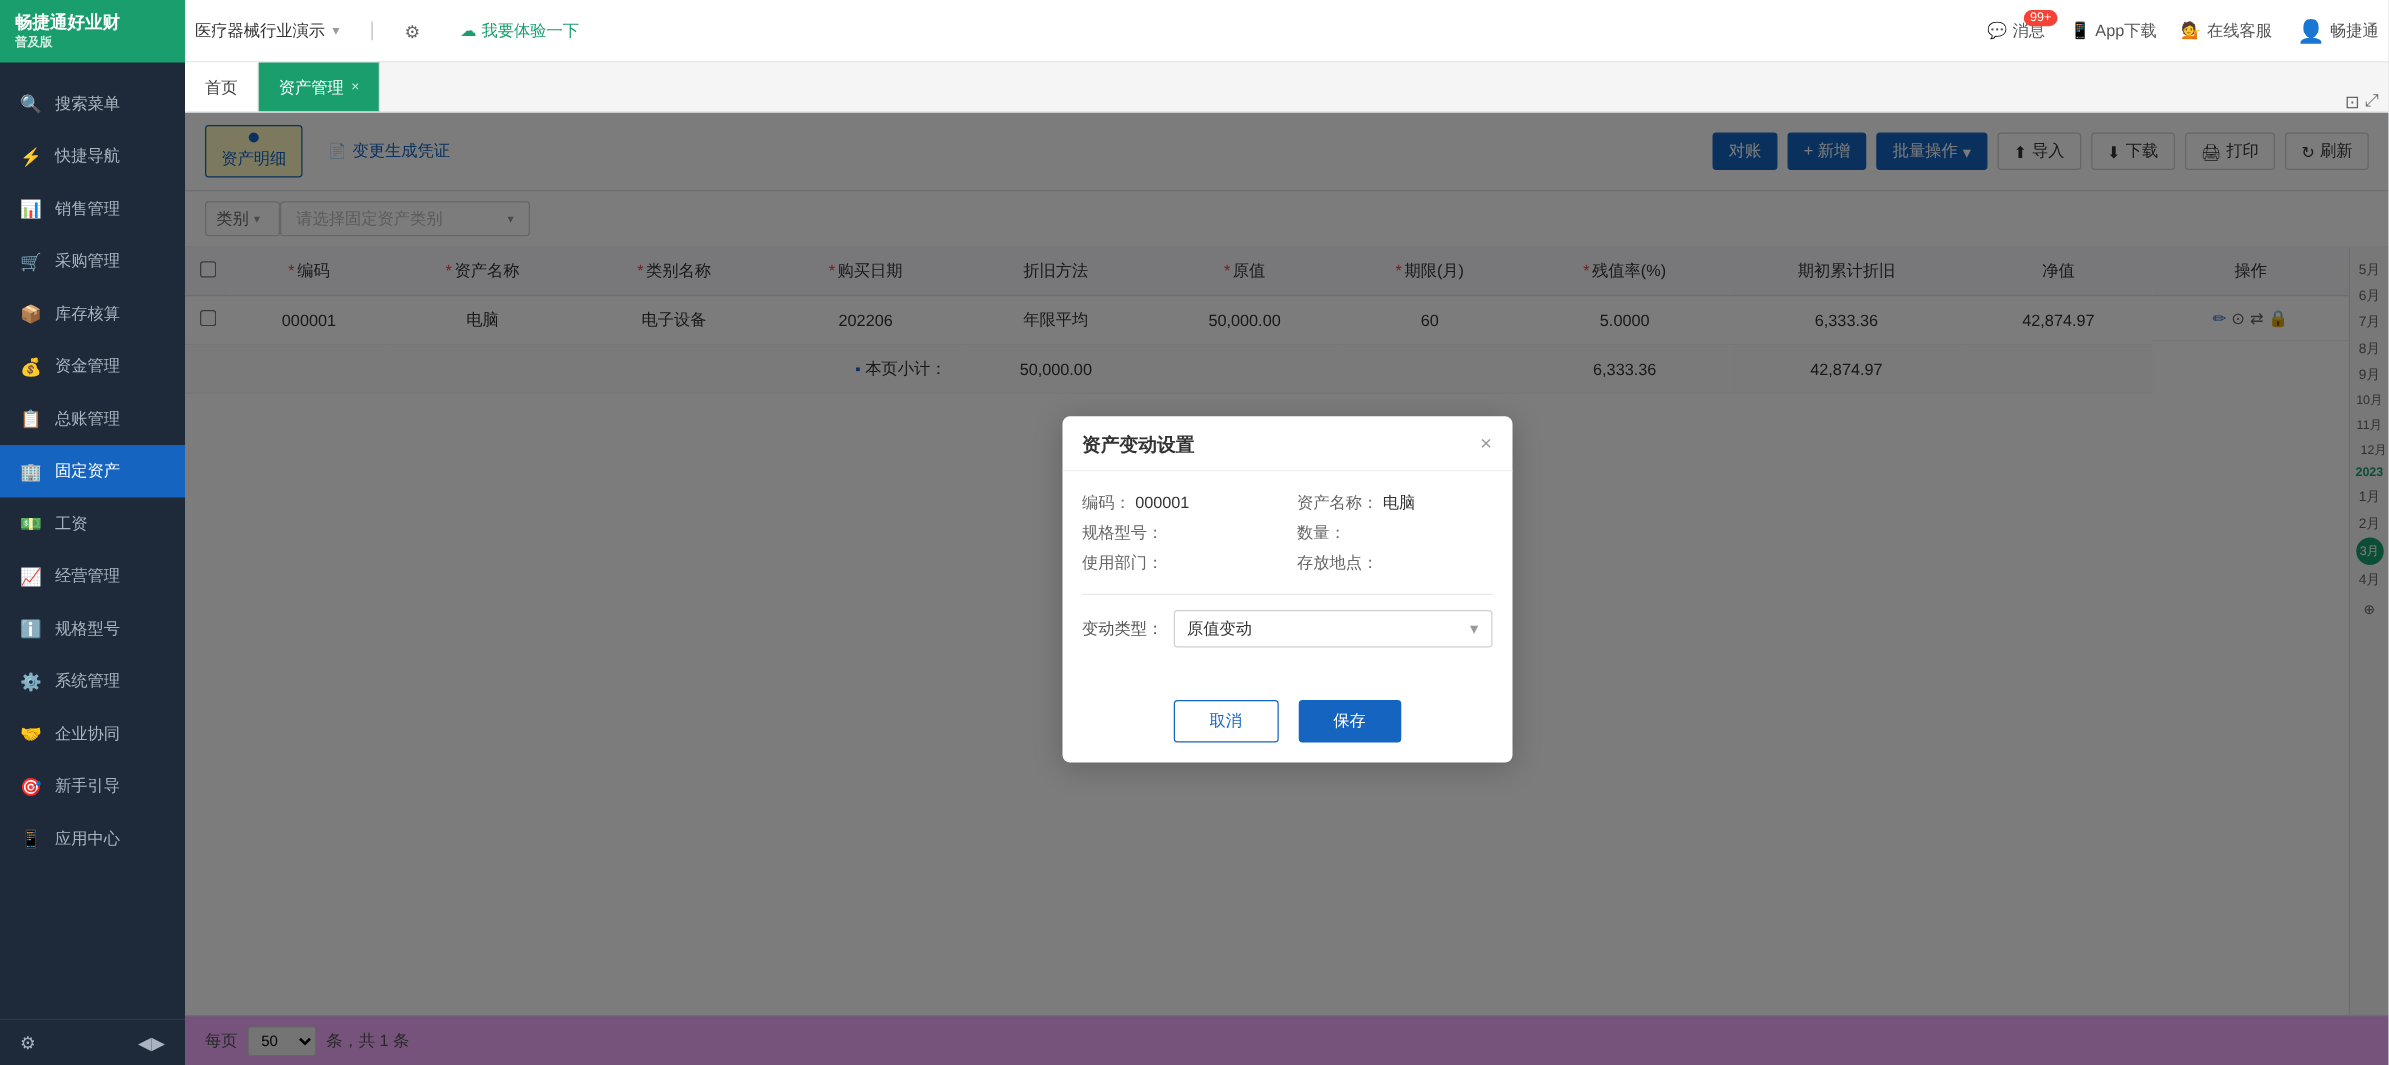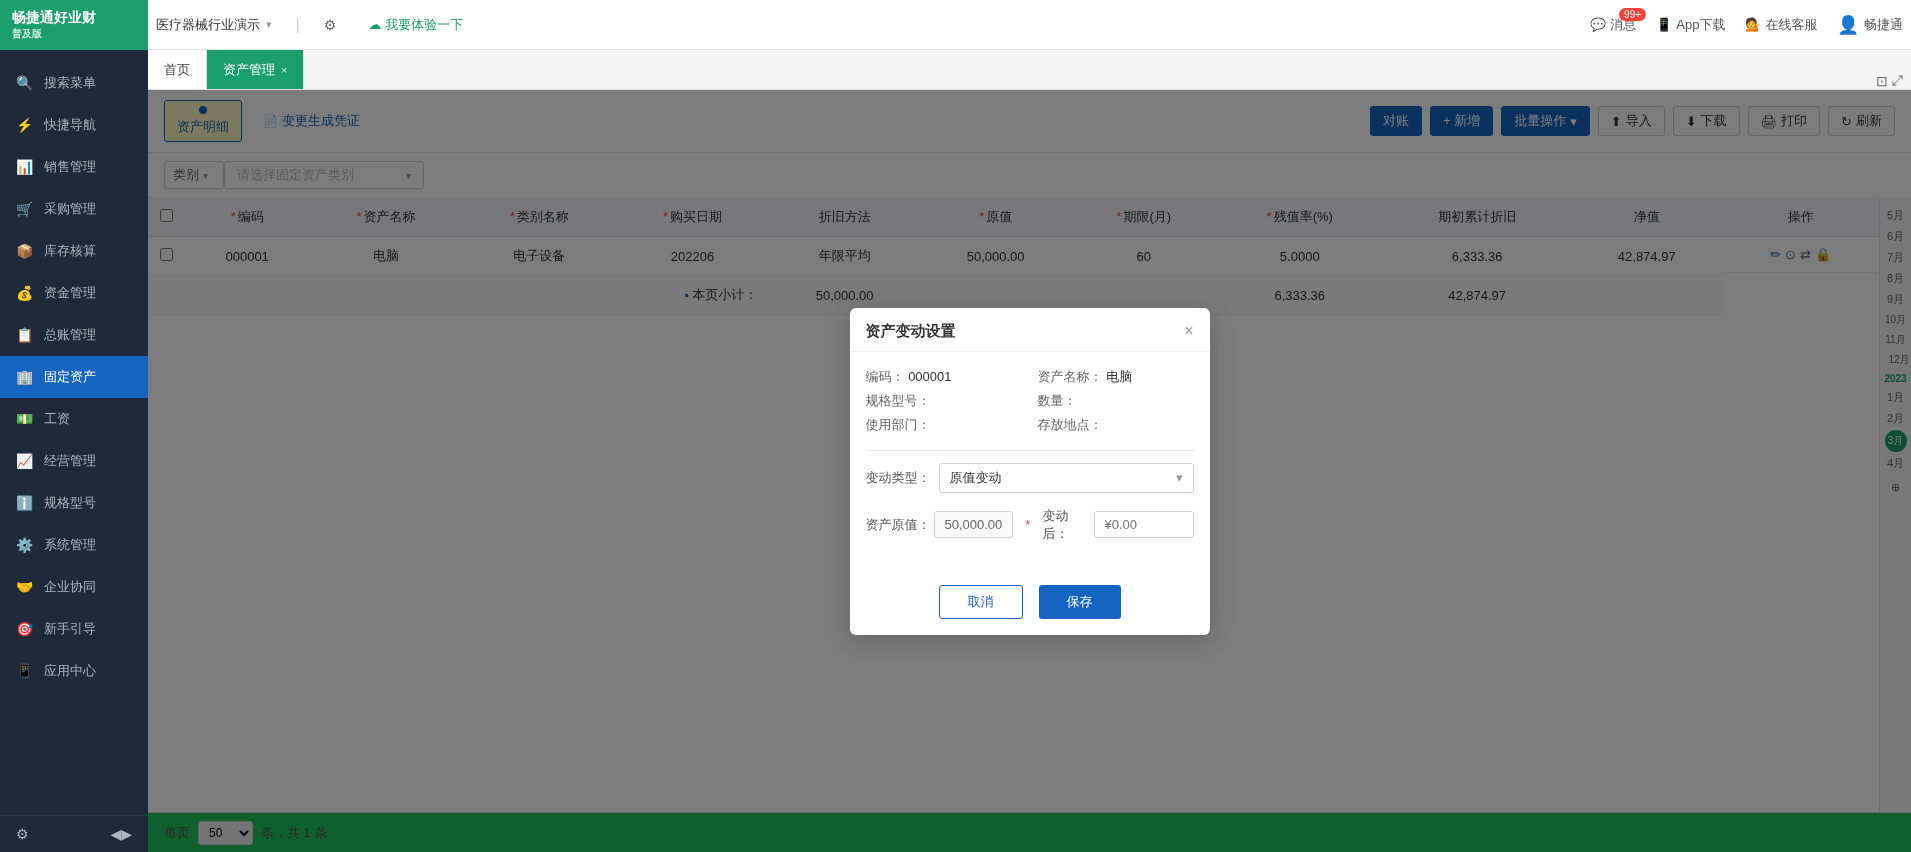--- a/index.html
+++ b/index.html
@@ -282,21 +282,21 @@
       text-align: center;
       padding: 2px 0;
       cursor: pointer;
       border-radius: 2px;
     }
     .cal-item.active { background: #1a9e6e; color: white; border-radius: 50%; width: 22px; height: 22px; display: flex; align-items: center; justify-content: center; font-size: 10px; }
 
     
     .bottom-bar {
       height: 40px;
-      background: #22c55e;
+      background: #f0abfc;
       border-top: 1px solid #e0e0e0;
       display: flex;
       align-items: center;
       padding: 0 16px;
       gap: 8px;
       font-size: 13px;
       color: #555;
       flex-shrink: 0;
     }
     .page-select {
@@ -707,29 +707,20 @@
           <hr class="modal-divider">
 
           <div class="modal-field-row">
             <span class="modal-field-label">变动类型：</span>
             <div class="modal-field-select">
               <span>原值变动</span>
               <span style="margin-left:auto;color:#999;">▾</span>
             </div>
           </div>
 
-          <div class="modal-field-row">
-            <span class="modal-field-label">资产原值：</span>
-            <div class="modal-field-input readonly">
-              <span>50,000.00</span>
-            </div>
-            <span style="font-size:13px;color:#f44336;margin:0 4px;">*</span>
-            <span style="font-size:13px;color:#555;margin-right:4px;">变动后：</span>
-            <input class="modal-field-input" type="text" placeholder="¥0.00" style="max-width: 100px; color: rgb(187, 187, 187);">
-          </div>
         </div>
         <div class="modal-footer">
           <button class="modal-btn-cancel">取消</button>
           <button class="modal-btn-save">保存</button>
         </div>
       </div>
     </div>
 
   </div>
 </div>

